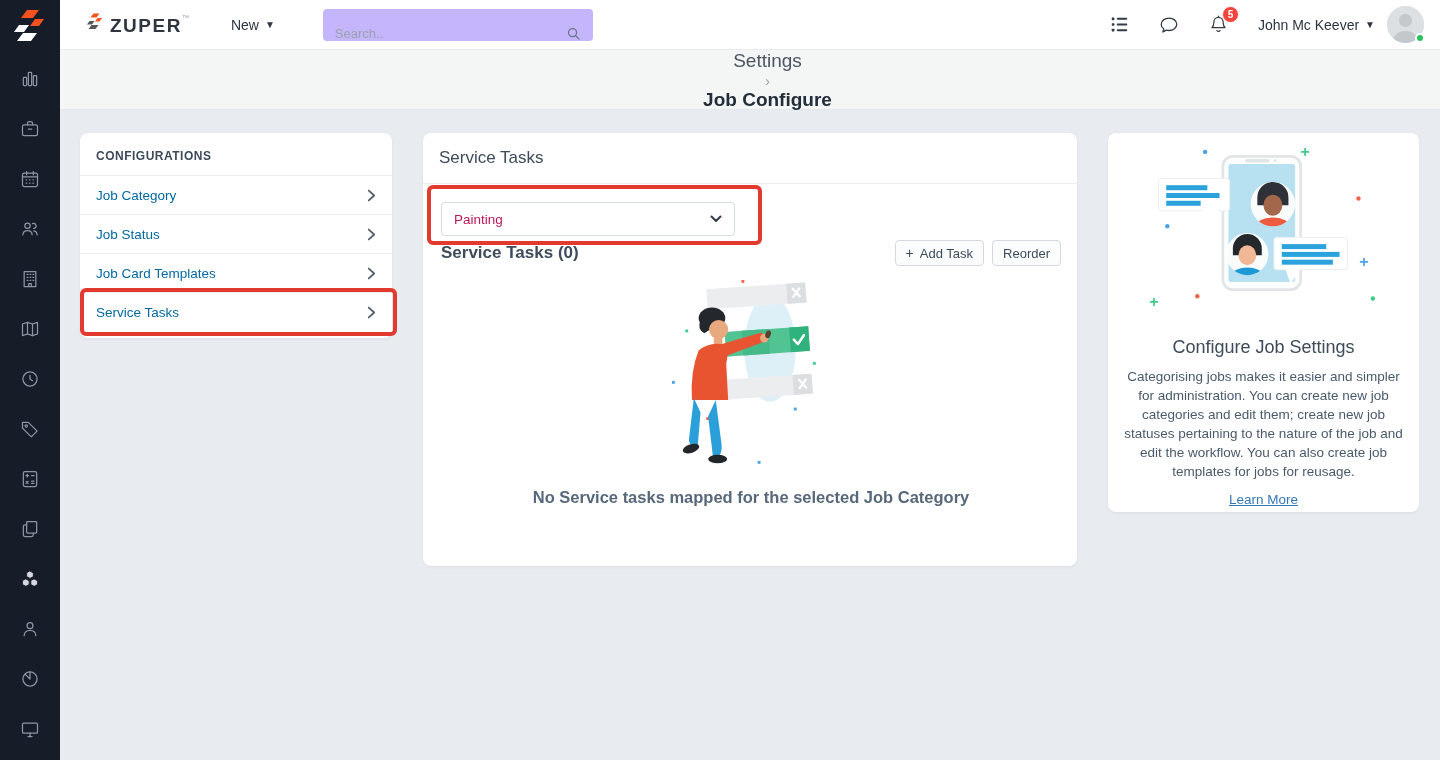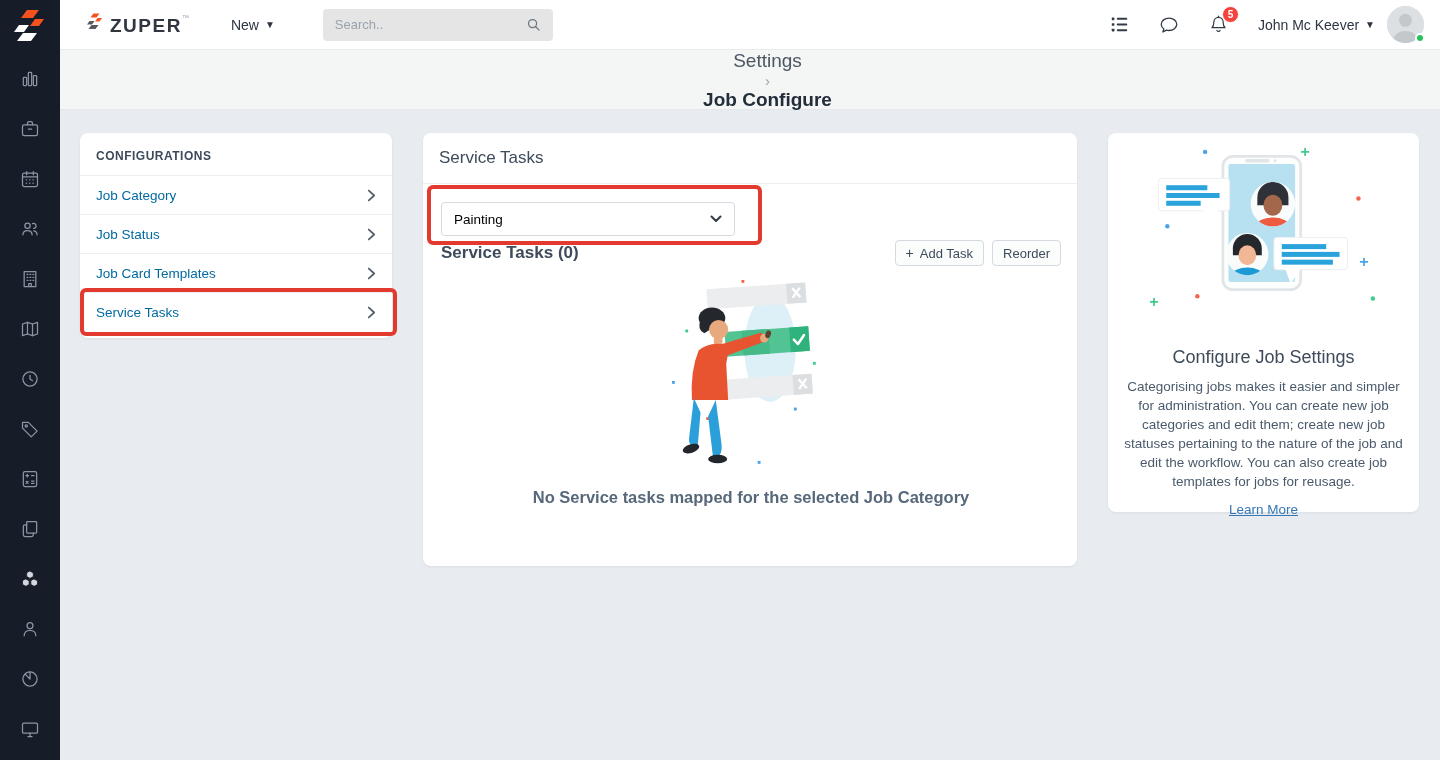--- a/index.html
+++ b/index.html
@@ -26,22 +26,22 @@
     position:absolute; left:60px; top:0; width:1380px; height:50px;
     background:#ffffff; border-bottom:1px solid #e8ebee;
     display:flex; align-items:center; z-index:5;
   }
   .brand { display:flex; align-items:flex-start; margin-left:26px; cursor:pointer; }
   .brand-word { font-size:19px; font-weight:700; letter-spacing:1.5px; color:#30363f; margin-left:6px; margin-top:3px; }
   .brand-tm { font-size:7px; color:#9aa1aa; margin-top:2px; }
   .new-dd { display:flex; align-items:center; margin-left:42px; cursor:pointer; font-size:14px; color:#2c3541; }
   .caret { font-size:10px; color:#2c3541; margin-left:6px; }
   .searchbox {
-    margin-left:48px; width:230px; height:32px; background:#e5e5e5; border-radius:4px;
-    display:flex; align-items:center; padding:0 12px;
+    margin-left:48px; width:270px; height:32px; background:#c4b5fd; border-radius:4px;
+    display:flex; align-items:flex-end; padding:0 12px;
   }
   .searchbox input {
     border:none; outline:none; background:transparent; flex:1;
     font-family:"Liberation Sans",sans-serif; font-size:13px; color:#4a5563;
   }
   .searchbox input::placeholder { color:#9aa3ad; }
   .top-right { margin-left:auto; display:flex; align-items:center; }
   .top-icon { position:relative; margin-right:30px; cursor:pointer; display:flex; align-items:center; }
   .top-icon svg { stroke:#333b46; fill:none; stroke-width:1.6; stroke-linecap:round; stroke-linejoin:round; }
   .badge {
@@ -71,38 +71,38 @@
     padding:0 16px; font-size:13.5px; color:#0369a1; border-bottom:1px solid #eceff2; cursor:pointer;
   }
   .config-row:last-child { border-bottom:none; }
   .config-row svg { stroke:#55606d; fill:none; stroke-width:2; stroke-linecap:round; stroke-linejoin:round; }
   
   .main-card { left:423px; top:133px; width:654px; height:433px; }
   .main-head { padding:15px 16px; font-size:17px; color:#3e4b5b; border-bottom:1px solid #eceff2; }
   .main-body { padding:18px 16px 0 18px; display:flex; flex-direction:column; }
   .select {
     width:294px; height:34px; border:1px solid #d6dbe1; border-radius:4px; background:#fff;
-    display:flex; align-items:center; padding:0 12px; font-size:13.5px; color:#000000; cursor:pointer;
+    display:flex; align-items:center; padding:0 12px; font-size:13.5px; color:#be185d; cursor:pointer;
   }
   .select svg { margin-left:auto; stroke:#333b46; fill:none; stroke-width:2; stroke-linecap:round; stroke-linejoin:round; }
   .list-row { margin-top:4px; display:flex; align-items:center; }
   .list-title { font-size:17px; font-weight:700; color:#3e4b5b; }
   .btns { margin-left:auto; display:flex; }
   .btn {
     border:1px solid #d3d9df; background:#fbfcfc; border-radius:4px; color:#3e4b5b;
     font-size:13px; font-family:"Liberation Sans",sans-serif; padding:4px 10px; margin-left:8px; cursor:pointer;
     display:flex; align-items:center;
   }
   .btn .plus { font-size:14px; margin-right:6px; }
   .illus-wrap { margin-top:8px; display:flex; justify-content:center; }
   .empty-msg { margin-top:2px; text-align:center; font-size:16.5px; font-weight:600; color:#57687a; }
   
   .info-card { left:1108px; top:133px; width:311px; height:379px; text-align:center; }
   .info-illus { margin-top:10px; }
-  .info-title { margin-top:20px; font-size:18px; color:#3e4b5b; }
+  .info-title { margin-top:10px; font-size:18px; color:#3e4b5b; }
   .info-desc { margin:9px 15px 0; font-size:13.5px; line-height:19px; color:#4a5a6b; }
   .info-link { display:inline-block; margin-top:11px; font-size:13.5px; color:#3478b6; text-decoration:underline; cursor:pointer; }
   
   .annot { position:absolute; border:4px solid #e23a2e; border-radius:6px; z-index:20; pointer-events:none; }
   .annot-service { left:80px; top:288px; width:317px; height:48px; }
   .annot-select { left:427px; top:185px; width:335px; height:60px; }
 </style>
 </head>
 <body>
 

